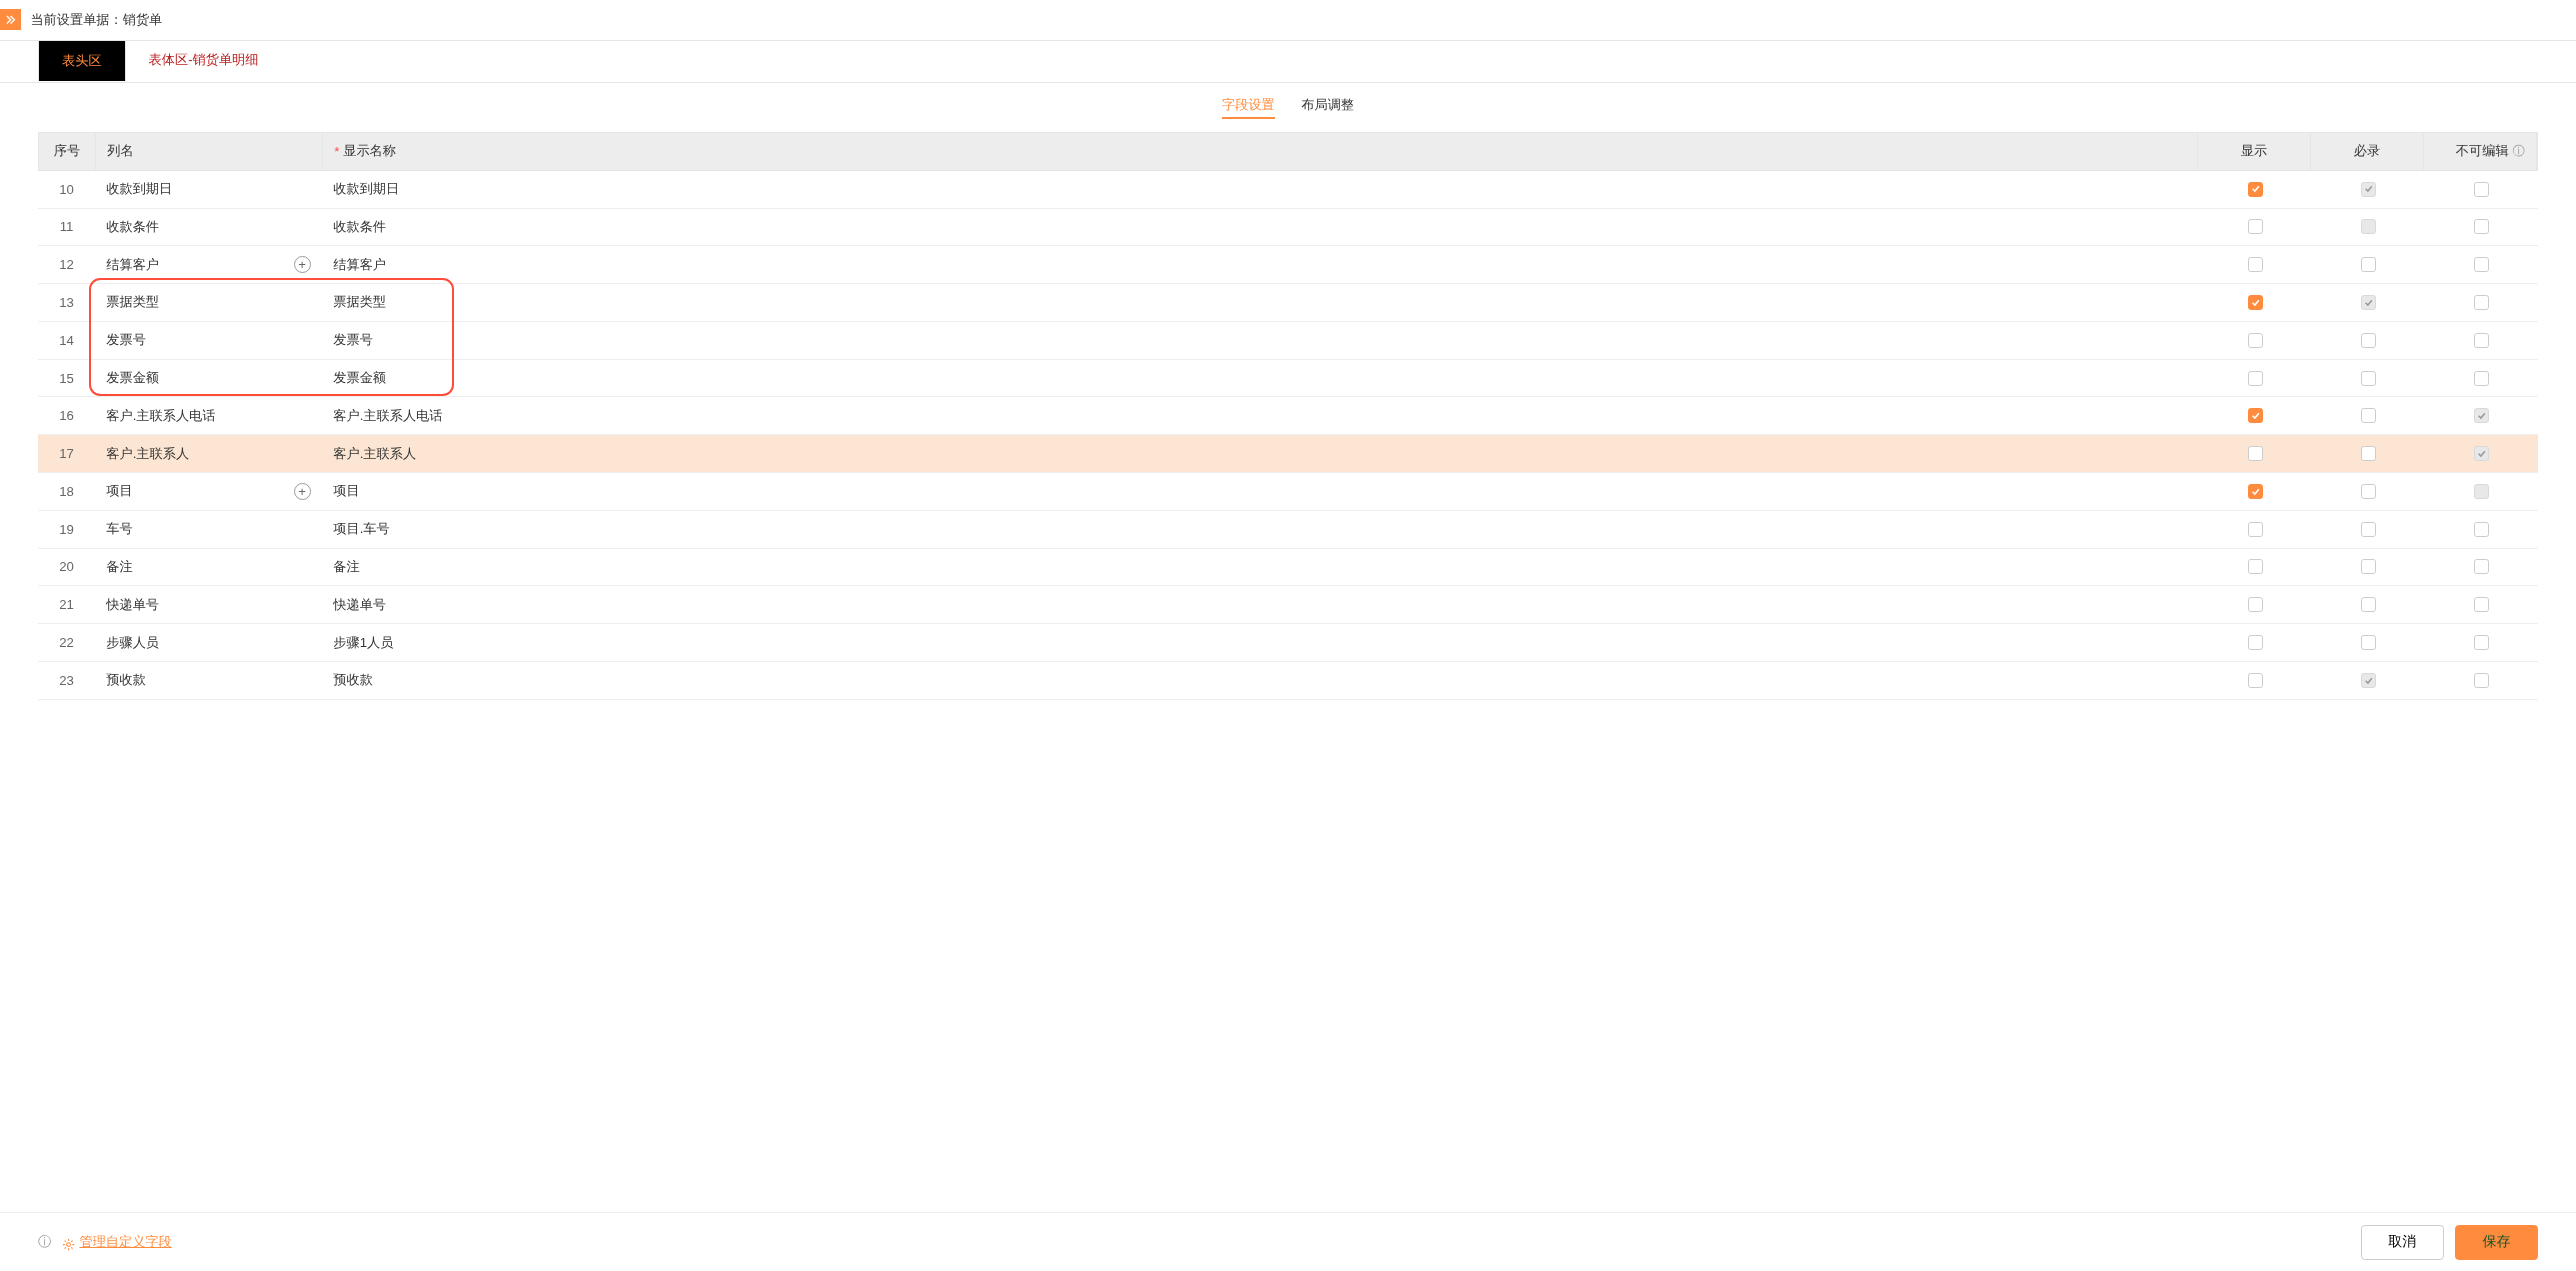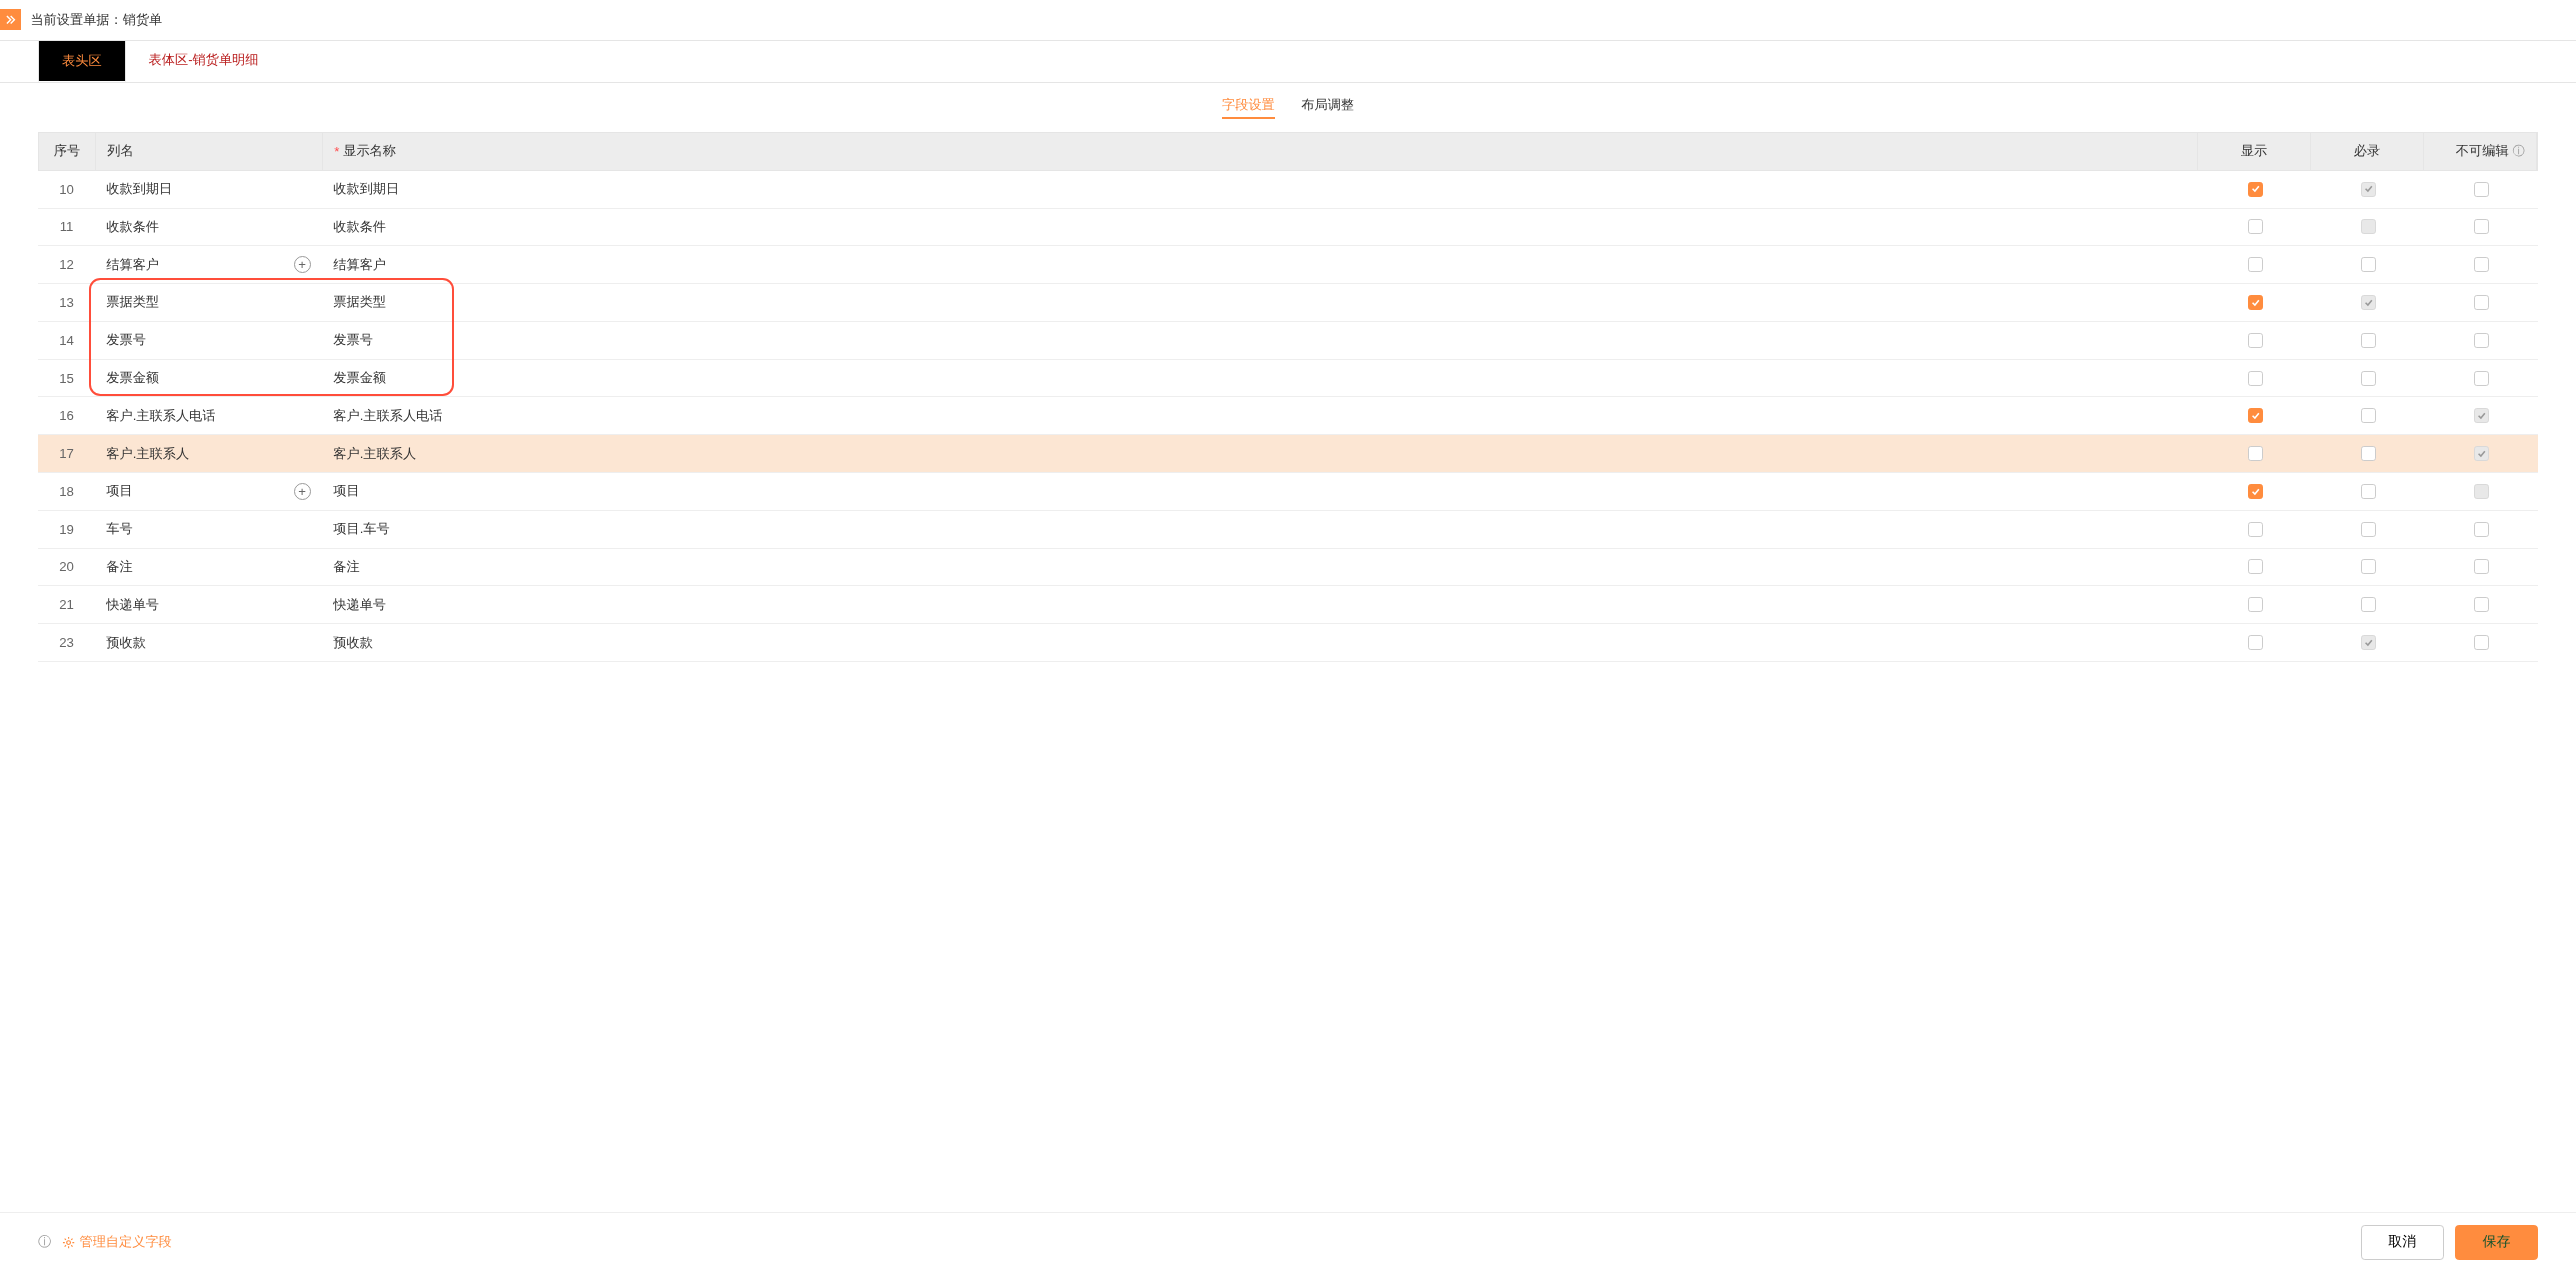--- a/index.html
+++ b/index.html
@@ -176,24 +176,25 @@
 .footer-left {
   display: flex;
   align-items: center;
   gap: 11.3px;
 }
 .footer-help-icon {
   color: #999;
 }
 .footer-link {
   display: flex;
-  align-items: center;
+  align-items: flex-end;
   gap: 3.8px;
   color: #ff8c3e;
   cursor: pointer;
+  text-decoration: underline;
 }
 .footer-right {
   margin-left: auto;
   display: flex;
   gap: 11.3px;
 }
 .btn {
   padding: 7.6px 26.5px;
   border-radius: 3.8px;
   cursor: pointer;
@@ -478,20 +479,36 @@
             <span class="checkbox"></span>
           </div>
           <div class="td td-required">
             <span class="checkbox"></span>
           </div>
           <div class="td td-readonly">
             <span class="checkbox"></span>
           </div>
         </div>
         <div class="table-row">
+          <div class="td td-seq">22</div>
+          <div class="td td-col-name">
+            <span>步骤人员</span>
+          </div>
+          <div class="td td-display-name">步骤1人员</div>
+          <div class="td td-show">
+            <span class="checkbox"></span>
+          </div>
+          <div class="td td-required">
+            <span class="checkbox"></span>
+          </div>
+          <div class="td td-readonly">
+            <span class="checkbox"></span>
+          </div>
+        </div>
+        <div class="table-row">
           <div class="td td-seq">23</div>
           <div class="td td-col-name">
             <span>预收款</span>
           </div>
           <div class="td td-display-name">预收款</div>
           <div class="td td-show">
             <span class="checkbox"></span>
           </div>
           <div class="td td-required">
             <span class="checkbox checked disabled">

